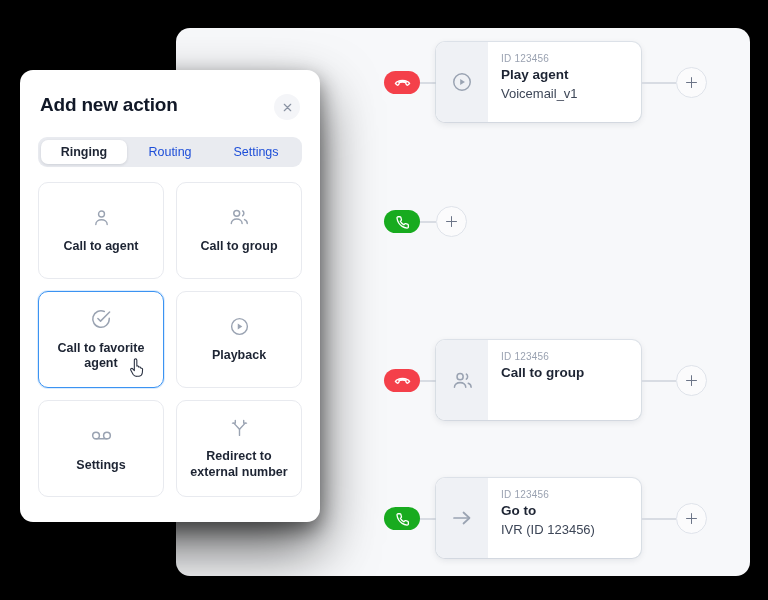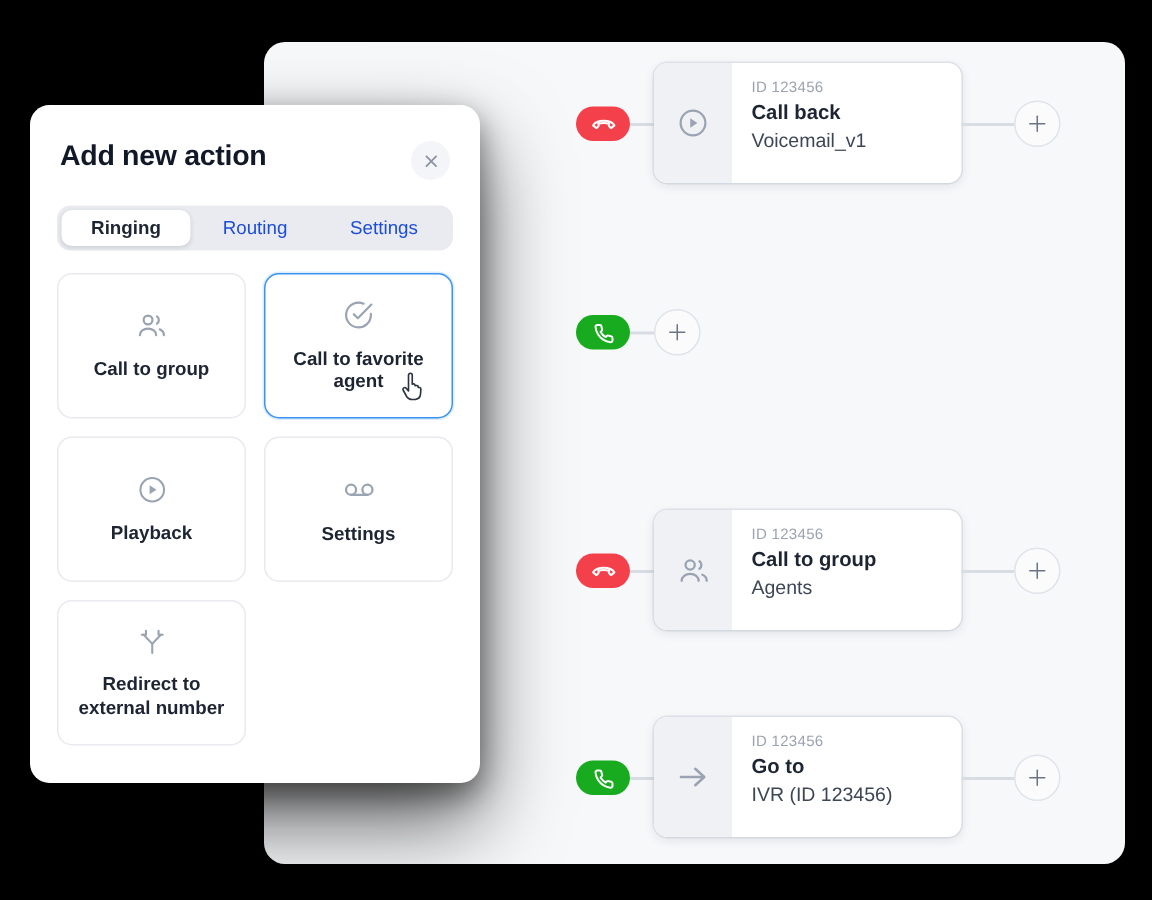--- a/index.html
+++ b/index.html
@@ -207,21 +207,21 @@
     <div class="ln h" style="left:244px; top:54px; width:16px;"></div>
     <div class="node" style="left:260px; top:14px;">
       <div class="node-icon">
         <svg width="22" height="22" viewBox="0 0 24 24" fill="none" stroke="#9aa3b2" stroke-width="1.6">
           <circle cx="12" cy="12" r="9"></circle>
             <path d="M10 8.6l5.2 3.4-5.2 3.4z" fill="#9aa3b2" stroke="none"></path>
         </svg>
       </div>
       <div class="node-body">
         <div class="node-id">ID 123456</div>
-        <div class="node-title">Call back</div>
+        <div class="node-title">Play agent</div>
         <div class="node-sub">Voicemail_v1</div>
       </div>
     </div>
     <div class="ln h" style="left:465px; top:54px; width:35px;"></div>
     <div class="addbtn" style="left:500px; top:39px;"></div>
 
     <div class="badge green" style="left:208px; top:182px;">
       <svg width="16" height="16" viewBox="0 0 24 24" fill="none" stroke="#ffffff" stroke-width="2" stroke-linecap="round" stroke-linejoin="round">
         <path d="M21.5 16.9v2.6a1.7 1.7 0 0 1-1.9 1.7 17 17 0 0 1-7.4-2.6 16.6 16.6 0 0 1-5.1-5.1A17 17 0 0 1 4.5 6a1.7 1.7 0 0 1 1.7-1.9h2.6a1.7 1.7 0 0 1 1.7 1.5c.1.9.3 1.7.6 2.5a1.7 1.7 0 0 1-.4 1.8l-1.1 1.1a13.6 13.6 0 0 0 5.1 5.1l1.1-1.1a1.7 1.7 0 0 1 1.8-.4c.8.3 1.6.5 2.5.6a1.7 1.7 0 0 1 1.4 1.7z"></path>
       </svg>
@@ -250,21 +250,20 @@
         <svg width="23" height="23" viewBox="0 0 24 24" fill="none" stroke="#9aa3b2" stroke-width="1.6" stroke-linecap="round" stroke-linejoin="round">
           <circle cx="9.5" cy="8" r="3.2"></circle>
           <path d="M3.6 19c0-2.9 2.6-4.8 5.9-4.8s5.9 1.9 5.9 4.8"></path>
           <path d="M16 5.4a3.2 3.2 0 0 1 0 5.2"></path>
           <path d="M18 14.8c1.8.7 3 2.2 3 4.2"></path>
         </svg>
       </div>
       <div class="node-body">
         <div class="node-id">ID 123456</div>
         <div class="node-title">Call to group</div>
-        <div class="node-sub">Agents</div>
       </div>
     </div>
     <div class="ln h" style="left:465px; top:352px; width:35px;"></div>
     <div class="addbtn" style="left:500px; top:337px;"></div>
 
     <div class="ln h" style="left:244px; top:490px; width:16px;"></div>
     <div class="node" style="left:260px; top:450px;">
       <div class="node-icon">
         <svg width="24" height="24" viewBox="0 0 24 24" fill="none" stroke="#9aa3b2" stroke-width="1.7" stroke-linecap="round" stroke-linejoin="round">
           <path d="M4 12h15"></path>
@@ -292,20 +291,29 @@
     </div>
 
     <div class="tabs">
       <div class="tab active">Ringing</div>
       <div class="tab">Routing</div>
       <div class="tab">Settings</div>
     </div>
 
     <div class="grid">
 
+      <div class="action-card">
+        <span class="action-icon">
+          <svg width="21" height="21" viewBox="0 0 24 24" fill="none" stroke="#9aa3b2" stroke-width="1.6" stroke-linecap="round" stroke-linejoin="round">
+            <circle cx="12" cy="8" r="3.4"></circle>
+              <path d="M5.5 20c0-3.3 2.9-5.4 6.5-5.4s6.5 2.1 6.5 5.4"></path>
+          </svg>
+        </span>
+        <span class="action-label">Call to agent</span>
+      </div>
 
       <div class="action-card">
         <span class="action-icon">
           <svg width="22" height="22" viewBox="0 0 24 24" fill="none" stroke="#9aa3b2" stroke-width="1.6" stroke-linecap="round" stroke-linejoin="round">
             <circle cx="9.5" cy="8" r="3.2"></circle>
             <path d="M3.6 19c0-2.9 2.6-4.8 5.9-4.8s5.9 1.9 5.9 4.8"></path>
             <path d="M16 5.4a3.2 3.2 0 0 1 0 5.2"></path>
             <path d="M18 14.8c1.8.7 3 2.2 3 4.2"></path>
           </svg>
         </span>

